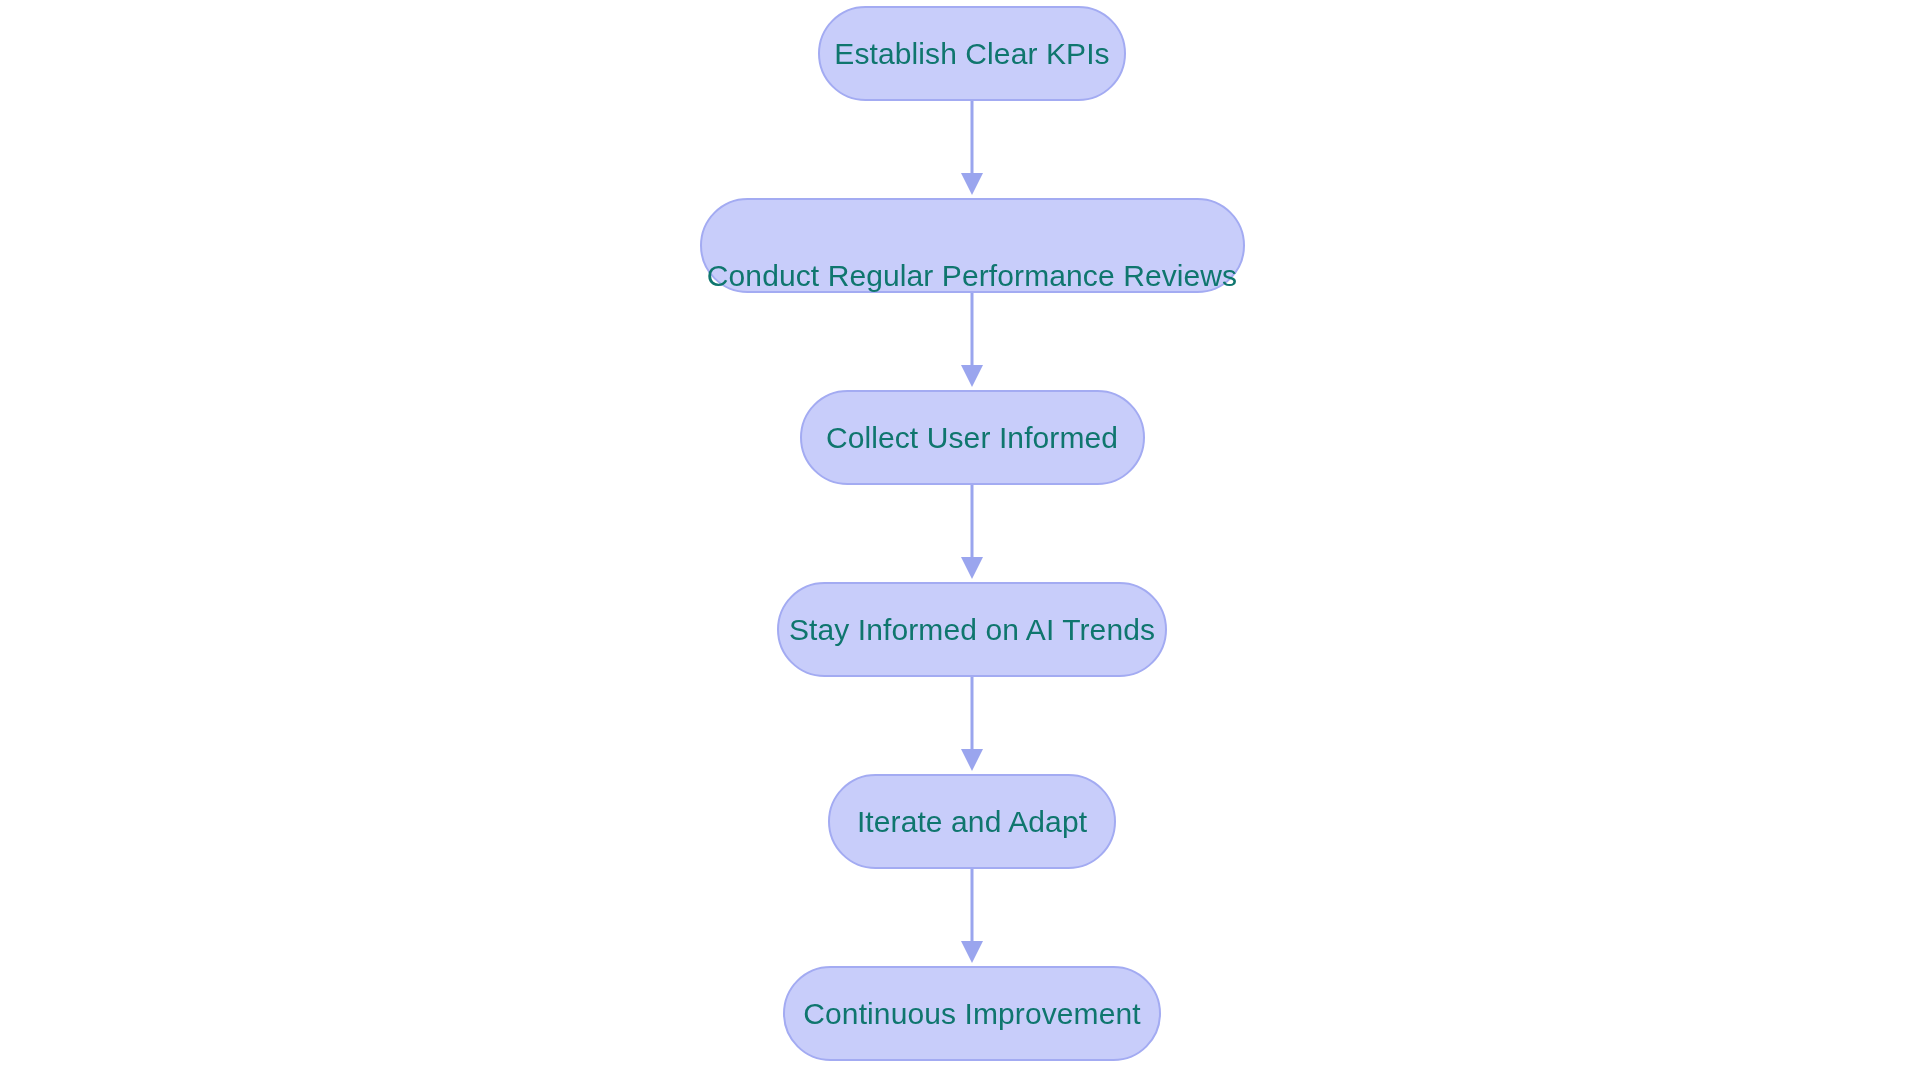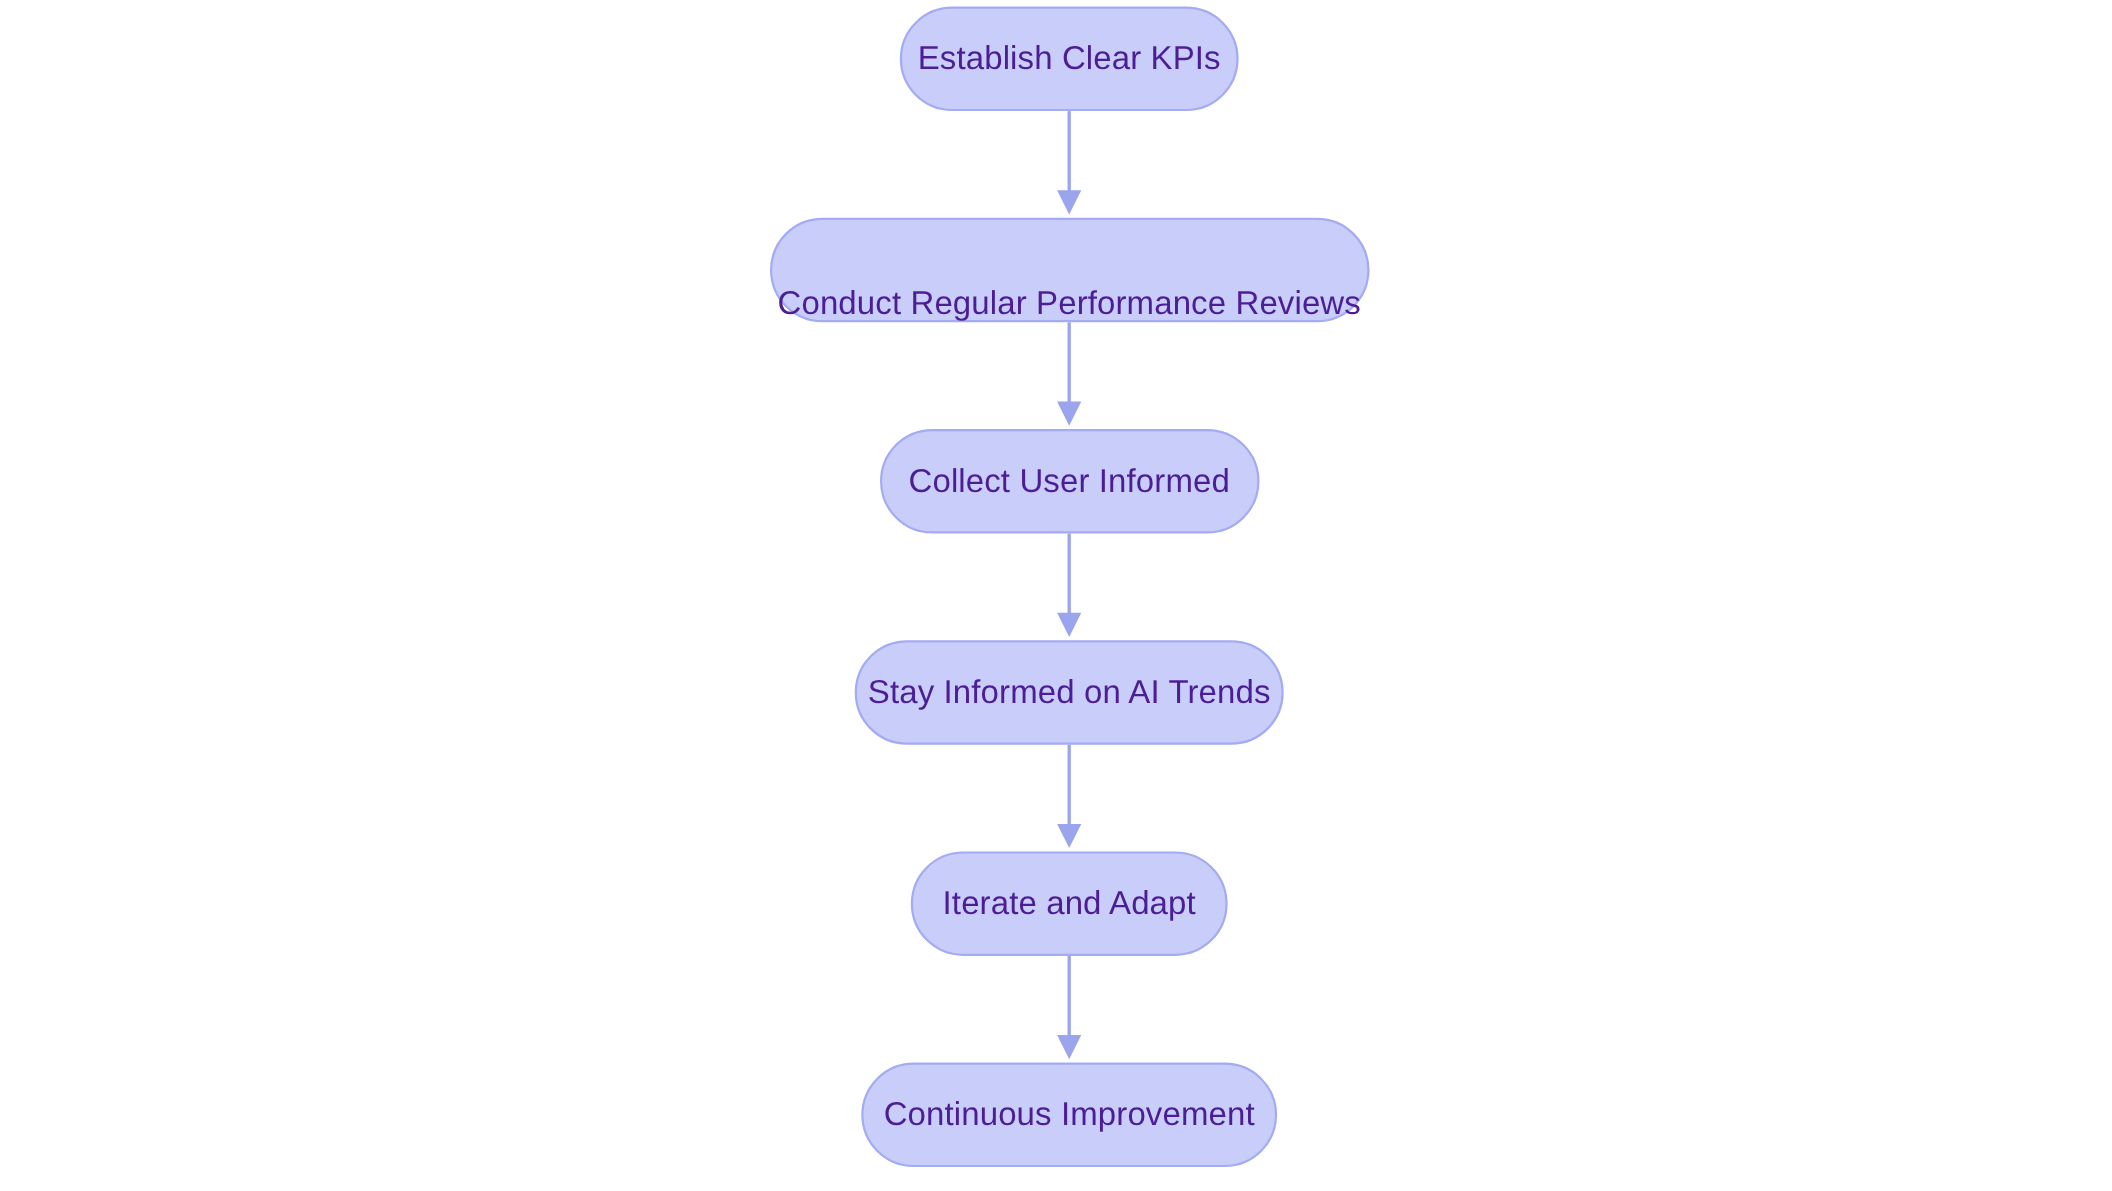--- a/index.html
+++ b/index.html
@@ -44,21 +44,21 @@
     display: flex;
     align-items: center;
     justify-content: center;
     background: #c8cdfa;
     border: 2px solid #a3abf2;
     border-radius: 48px;
     padding: 0 34px;
     white-space: nowrap;
   }
   .node-label {
-    color: #4c1d95;
+    color: #0f766e;
     font-size: 30px;
     font-weight: 400;
     letter-spacing: 0.1px;
     line-height: 1;
   }
 
   
   .n0 { width: 308px; }
   .n1 { width: 545px; align-items: flex-end; }
   .n2 { width: 345px; }

